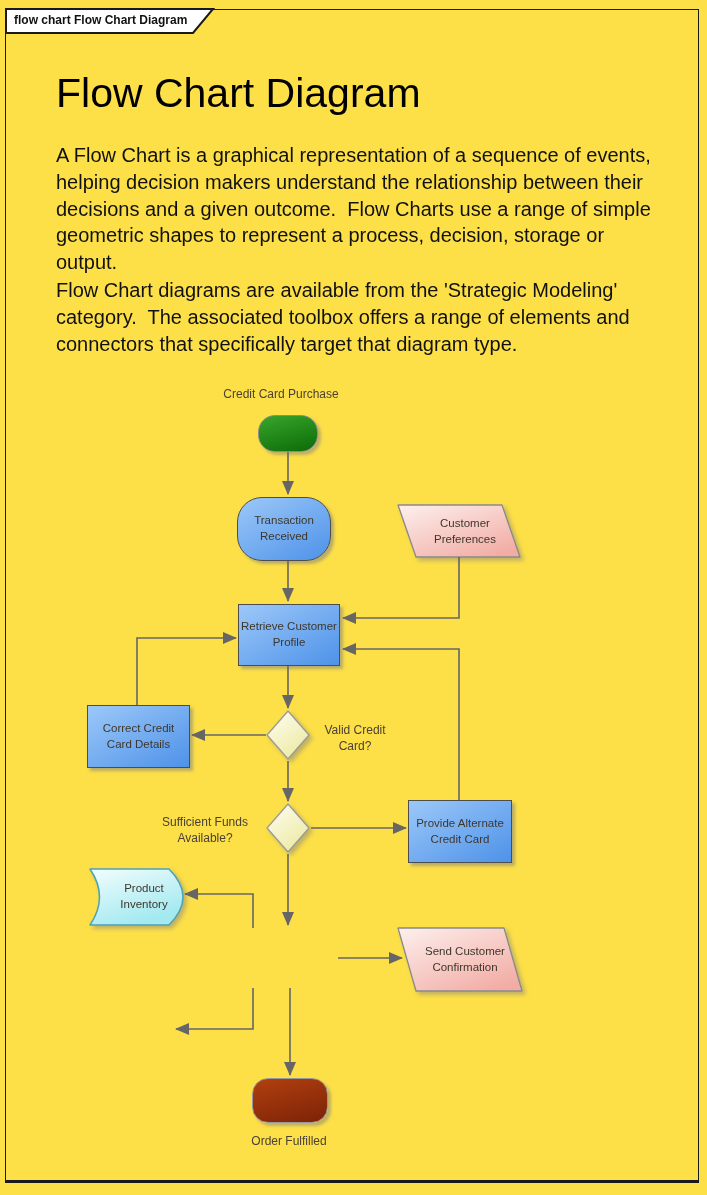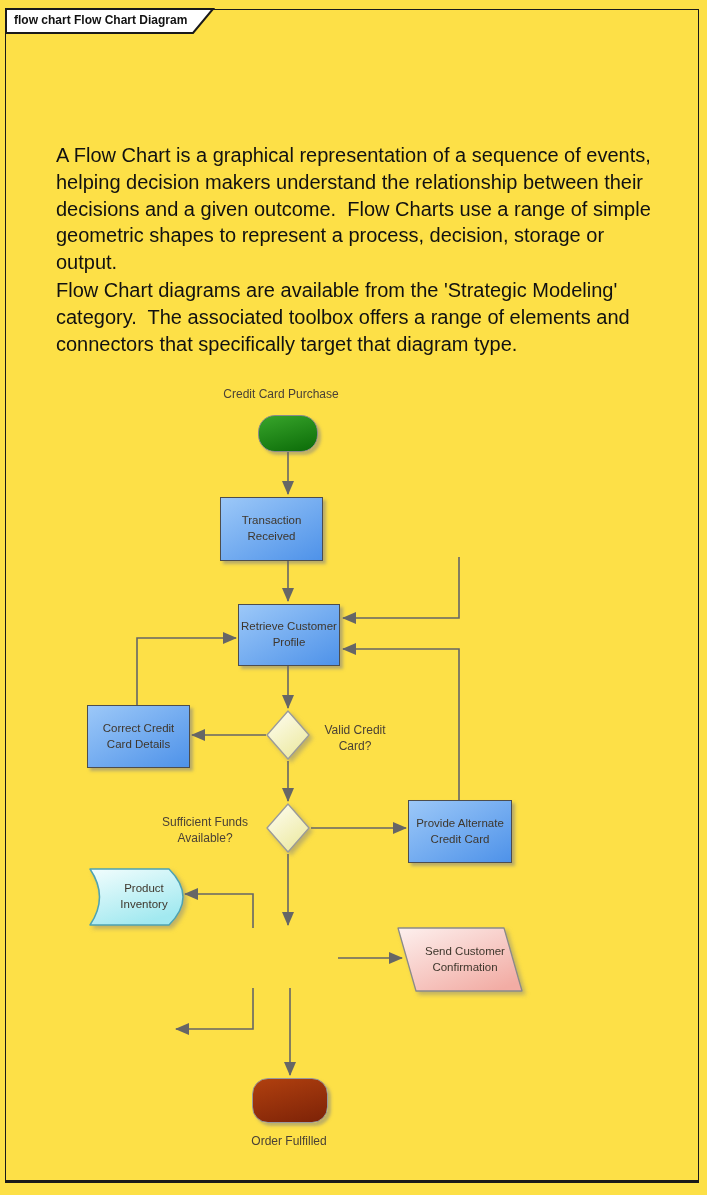--- a/index.html
+++ b/index.html
@@ -74,20 +74,21 @@
 <body>
 
 <div class="page">
 
   <div class="frame"></div>
   <svg class="tab-svg" width="216" height="28">
     <polygon class="tab-shape" points="1,1 208,1 188,25 1,25"></polygon>
   </svg>
   <div class="tab-label">flow chart Flow Chart Diagram</div>
 
+  <div class="page-title">Flow Chart Diagram</div>
   <div class="body-par par1">A Flow Chart is a graphical representation of a sequence of events, helping decision makers understand the relationship between their decisions and a given outcome.  Flow Charts use a range of simple geometric shapes to represent a process, decision, storage or output.</div>
   <div class="body-par par2">Flow Chart diagrams are available from the 'Strategic Modeling' category.  The associated toolbox offers a range of elements and connectors that specifically target that diagram type.</div>
 
   <svg width="0" height="0" style="position:absolute">
     <defs>
       <linearGradient id="grad-io" x1="0" y1="0" x2="0.8" y2="1">
         <stop offset="0" class="stop-io-top"></stop>
         <stop offset="1" class="stop-io-bottom"></stop>
       </linearGradient>
       <linearGradient id="grad-decision" x1="0" y1="0" x2="0.65" y2="1">
@@ -98,24 +99,30 @@
         <stop offset="0" class="stop-stor-top"></stop>
         <stop offset="1" class="stop-stor-bottom"></stop>
       </linearGradient>
     </defs>
   </svg>
 
   <div class="flow-label" style="left:221px; top:386px; width:120px;">Credit Card Purchase</div>
 
   <div class="node start-node" style="left:258px; top:415px; width:60px; height:37px;"></div>
 
-  <div class="node process" style="left:220px; top:497px; width:103px; height:64px;">
+  <div class="node process" style="left:237px; top:497px; width:94px; height:64px;border-radius:25px;">
     <div class="node-text">Transaction Received</div>
   </div>
 
+  <div class="node" style="left:396px; top:504px; width:128px; height:55px;">
+    <svg class="shape-svg" width="128" height="55">
+      <polygon class="io-shape" points="2,1 106,1 124,53 20,53"></polygon>
+    </svg>
+    <div class="node-text" style="padding-left:12px;">Customer Preferences</div>
+  </div>
 
   <div class="node process" style="left:238px; top:604px; width:102px; height:62px;">
     <div class="node-text">Retrieve Customer Profile</div>
   </div>
 
   <div class="node process" style="left:87px; top:705px; width:103px; height:63px;">
     <div class="node-text">Correct Credit Card Details</div>
   </div>
 
   <div class="node" style="left:265px; top:709px; width:46px; height:52px;">

